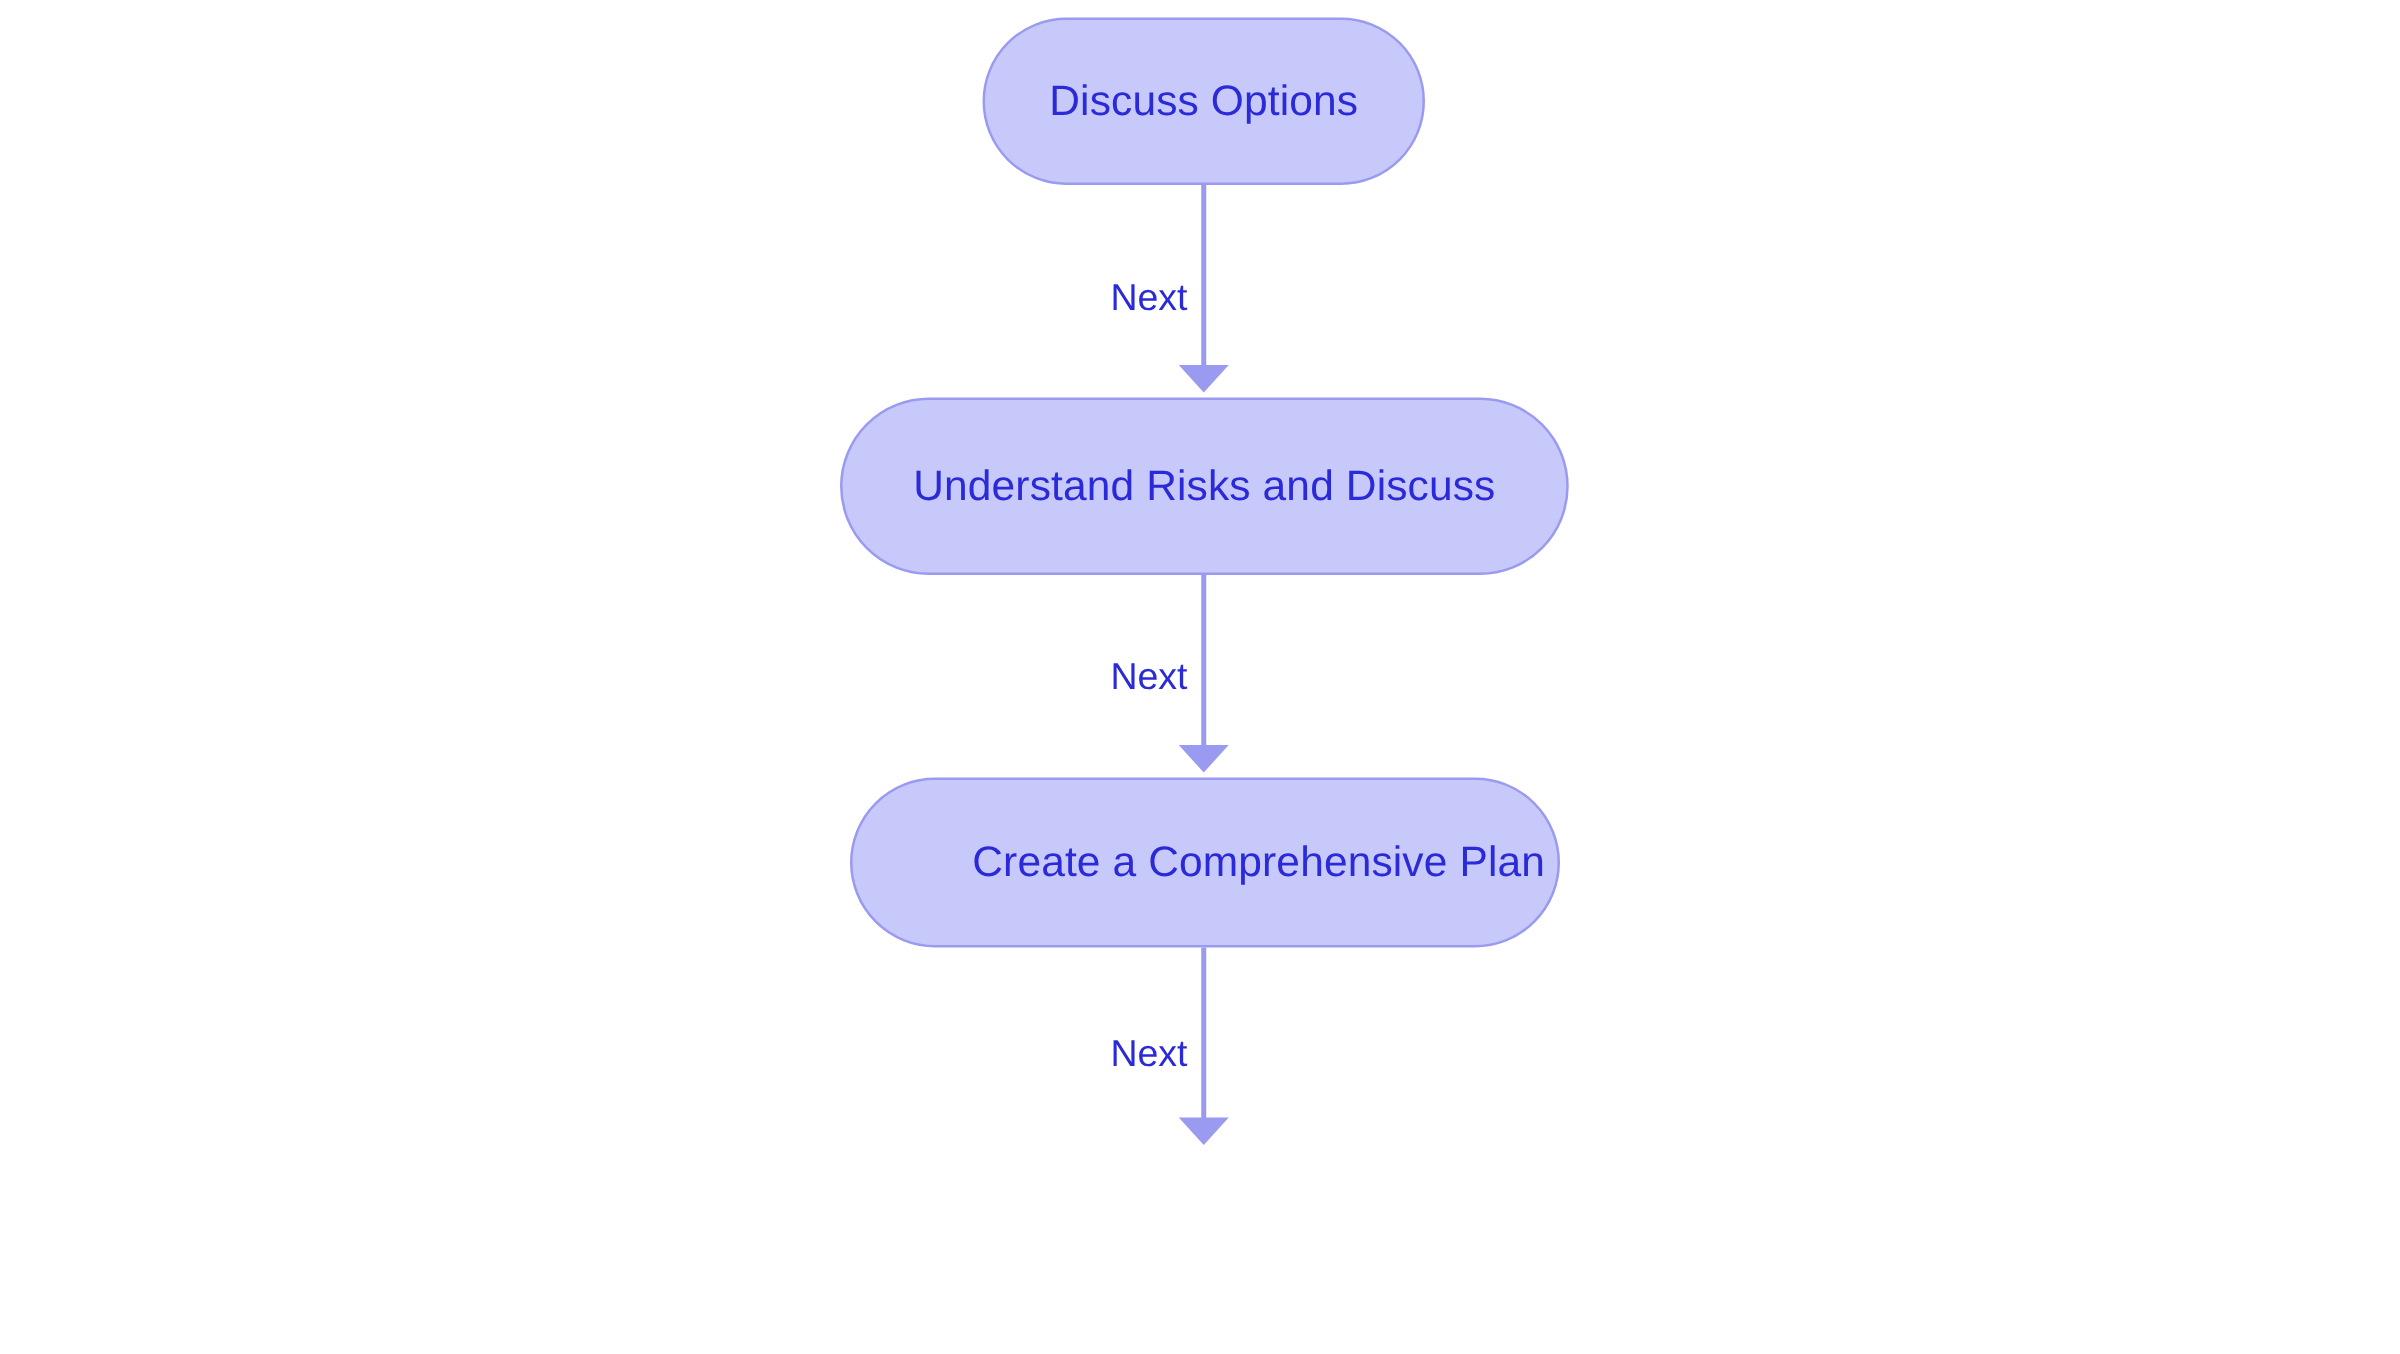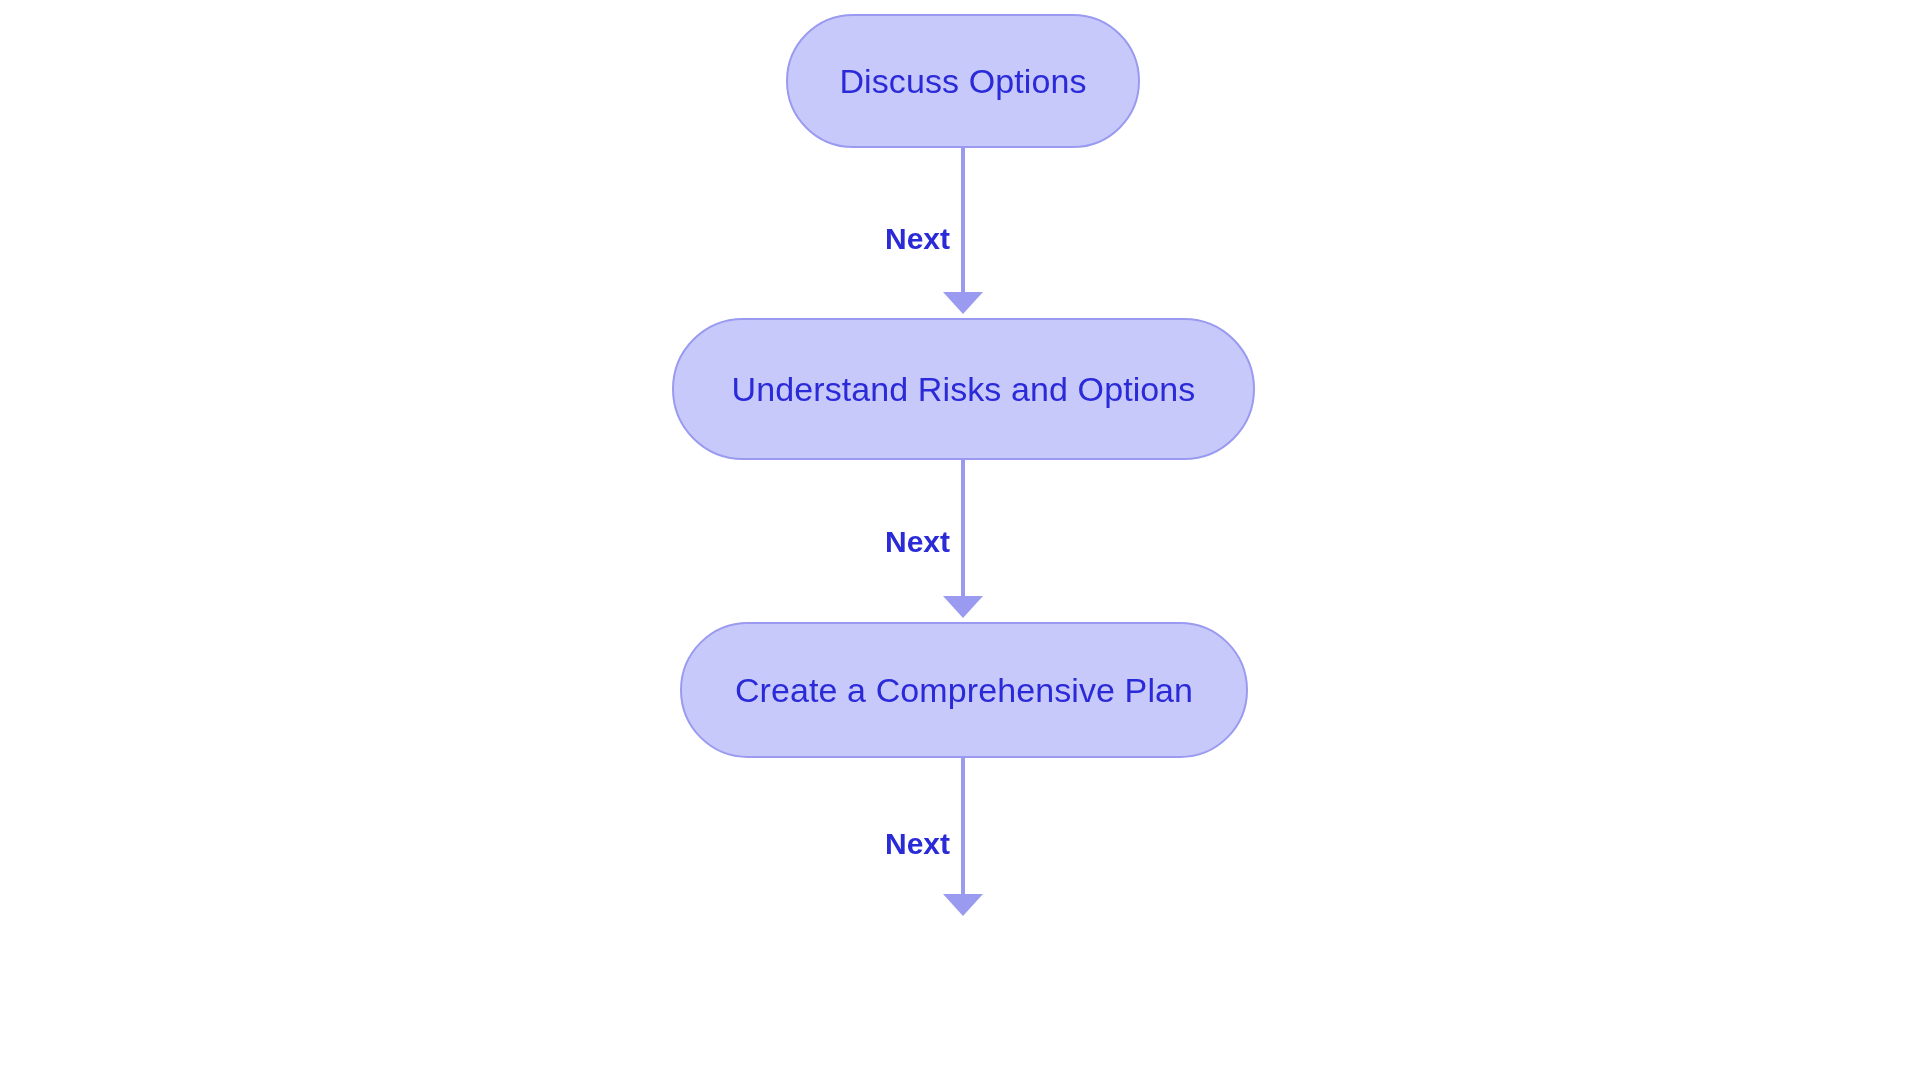--- a/index.html
+++ b/index.html
@@ -42,32 +42,31 @@
     user-select: none;
   }
   .node-label {
     display: block;
     padding: 0 10px;
     color: #2a2ad8;
   }
 
   #node-1 { left: 786px; top: 14px;  width: 354px; height: 134px; }
   #node-2 { left: 672px; top: 318px; width: 583px; height: 142px; }
-  #node-3 { left: 680px; top: 622px; width: 568px; height: 136px; }
+  #node-3 { left: 680px; top: 622px; width: 568px; height: 136px; justify-content: flex-end; }
   #node-4 { left: 712px; top: 920px; width: 503px; height: 138px; }
 
   
   .edge {
     position: absolute;
     left: 0;
     top: 0;
     width: 1920px;
     height: 1083px;
     pointer-events: none;
-    font-weight: bold;
   }
   .edge-line {
     position: absolute;
     width: 4px;
     background: #9a9bf0;
     left: 961px;
   }
   .edge-arrow {
     position: absolute;
     width: 0;
@@ -111,21 +110,21 @@
     <span class="node-label">Discuss Options</span>
   </div>
 
   <div class="edge">
     <div class="edge-line" id="edge-1-line"></div>
     <div class="edge-arrow" id="edge-1-arrow"></div>
     <div class="edge-label" id="edge-1-label">Next</div>
   </div>
 
   <div class="node" id="node-2">
-    <span class="node-label">Understand Risks and Options</span>
+    <span class="node-label">Understand Risks and Discuss</span>
   </div>
 
   <div class="edge">
     <div class="edge-line" id="edge-2-line"></div>
     <div class="edge-arrow" id="edge-2-arrow"></div>
     <div class="edge-label" id="edge-2-label">Next</div>
   </div>
 
   <div class="node" id="node-3">
     <span class="node-label">Create a Comprehensive Plan</span>

